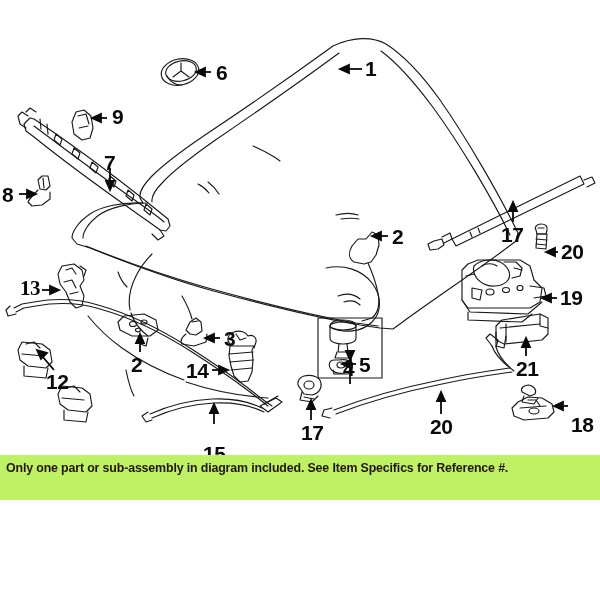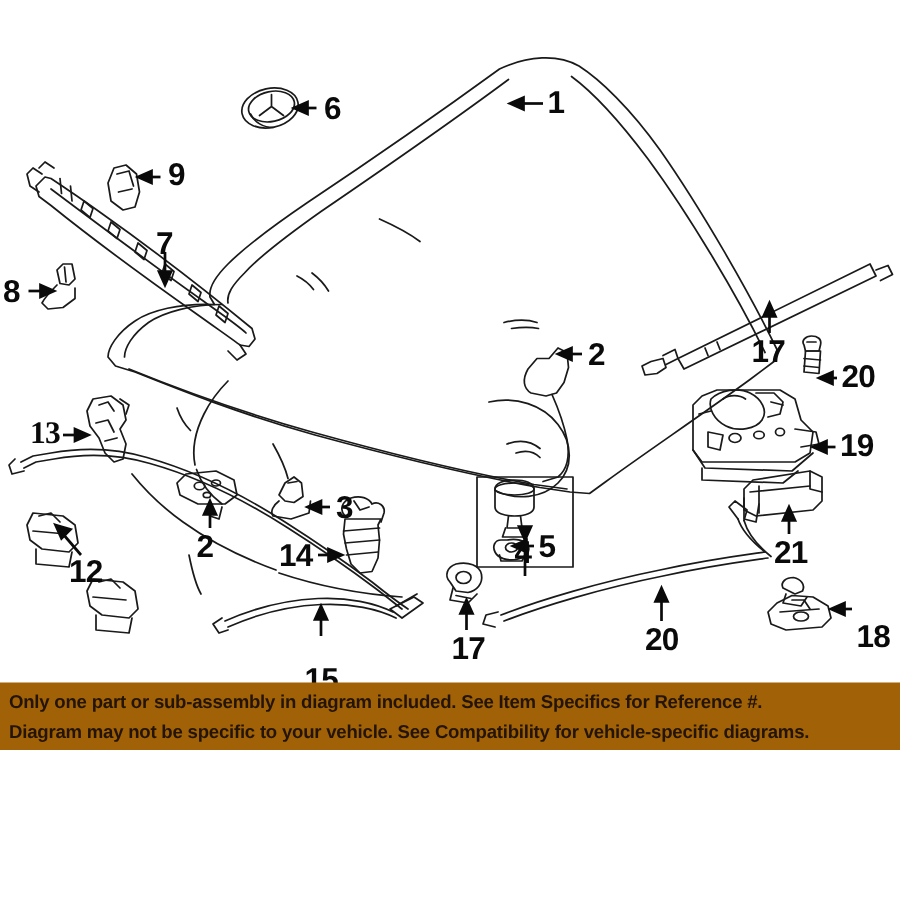--- a/index.html
+++ b/index.html
@@ -25,21 +25,21 @@
     line-height:21px;
     color:#0a0a0a;
     white-space:nowrap;
     letter-spacing:-0.5px;
   }
 
   
   #banner{
     position:absolute;
     left:0;top:455px;width:600px;height:45px;
-    background:#a16207;
+    background:#bef264;
     box-sizing:border-box;
     padding:3px 6px 0 6px;
   }
   #banner .line{
     font-family:"Liberation Sans", sans-serif;
     font-weight:bold;
     font-size:12.4px;
     line-height:20px;
     color:#241405;
     white-space:nowrap;
@@ -341,21 +341,20 @@
     <div class="callout" style="left:430px;top:416px;">20</div>
     <div class="callout" style="left:301px;top:422px;">17</div>
     <div class="callout" style="left:571px;top:395px;margin-top:19px;">18</div>
     <div class="callout" style="left:560px;top:287px;">19</div>
     <div class="callout" style="left:561px;top:241px;">20</div>
     <div class="callout" style="left:516px;top:358px;">21</div>
   </div>
 
   <div id="banner">
     <div class="line">Only one part or sub-assembly in diagram included. See Item Specifics for Reference #.</div>
-    <div class="line">Diagram may not be specific to your vehicle. See Compatibility for vehicle-specific diagrams.</div>
   </div>
 
   <div id="footer">
 
     
 
     
   </div>
 
 </div>

